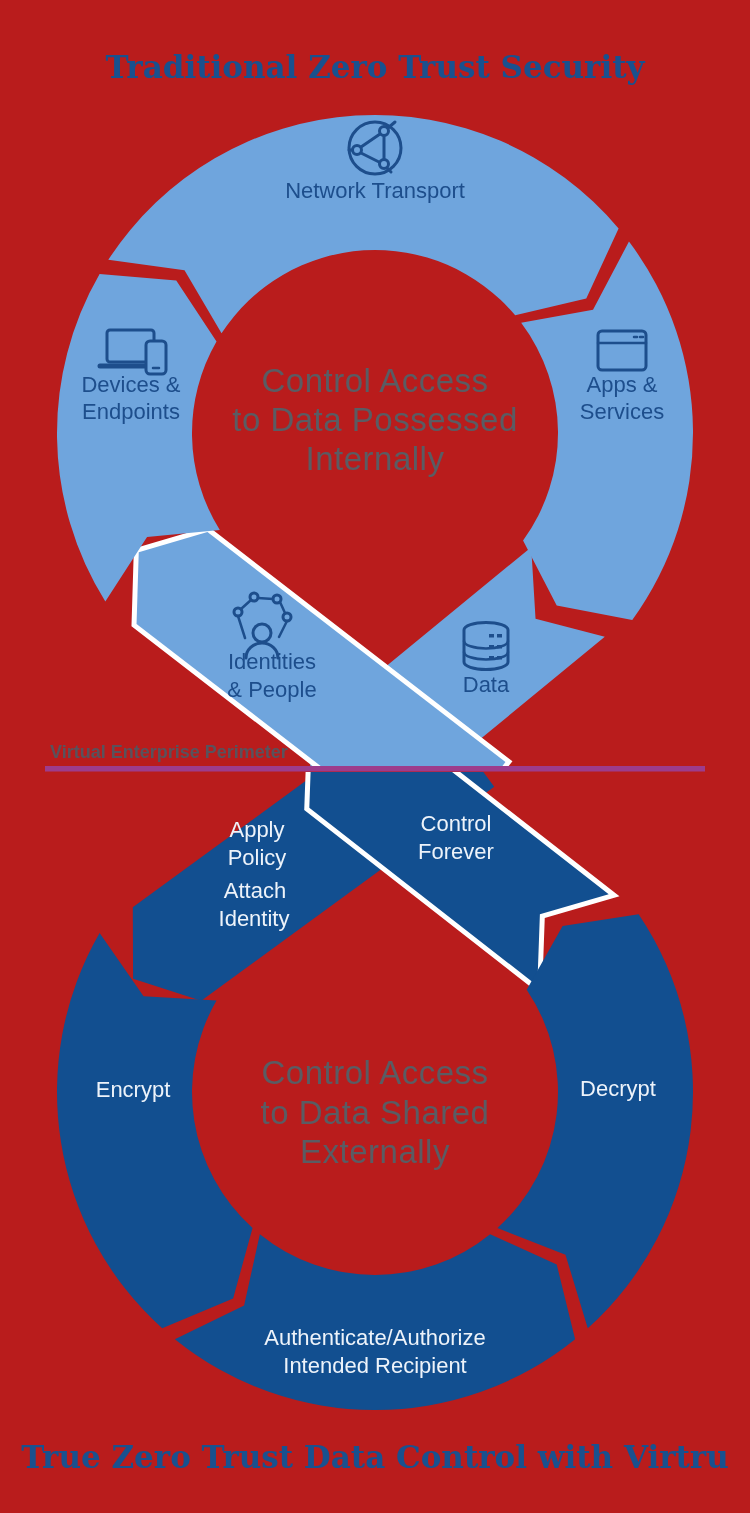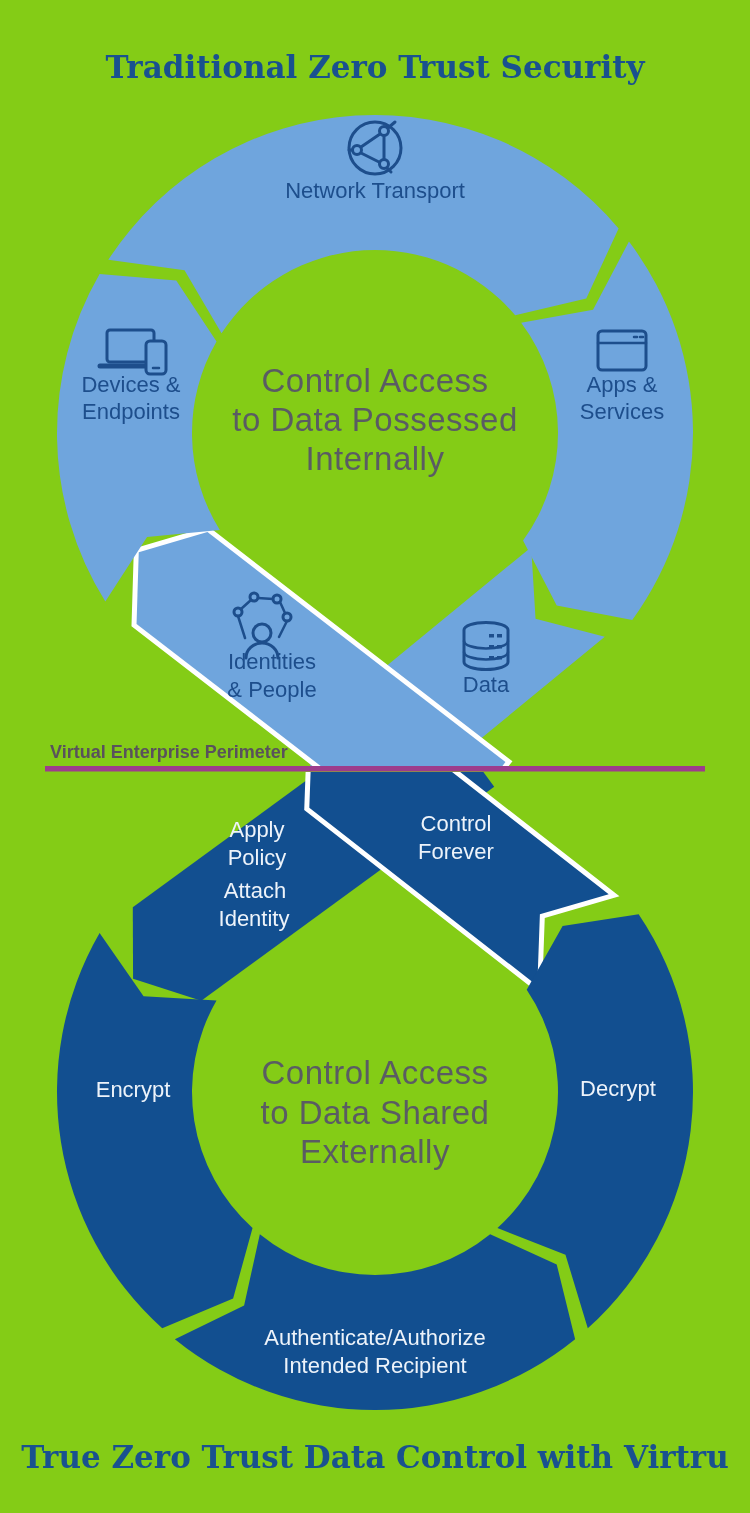--- a/index.html
+++ b/index.html
@@ -1,16 +1,16 @@
 <!DOCTYPE html>
 <html style="--light-blue: #6FA5DD; --dark-blue: #124F90; --label-blue: #1D4E8C; --label-light: #EDF3FA; --center-gray: #5A5C63; --magenta: #9D3C8C; --title-blue: #19518F; --perimeter-text: #59525C;"><head>
 <meta charset="utf-8">
 <style>
   html,body{margin:0;padding:0;background:#ffffff;}
-  .stage{position:relative;width:750px;height:1513px;background:#84cc16;overflow:hidden;
+  .stage{position:relative;width:750px;height:1513px;background:#b91c1c;overflow:hidden;
          font-family:"Liberation Sans", sans-serif;}
   svg{display:block;}
   text{font-family:"Liberation Sans", sans-serif;}
   .title{font-family:"DejaVu Serif", serif;font-weight:bold;font-size:31px;fill:var(--title-blue);}
   .ring-label{font-size:22px;fill:var(--label-blue);}
   .ring-label-dark{font-size:22px;fill:var(--label-light);}
   .center-text{font-size:33px;fill:var(--center-gray);letter-spacing:0.5px;}
   .perim-label{font-size:18px;font-weight:bold;fill:var(--perimeter-text);}
   .lb{fill:var(--light-blue);}
   .db{fill:var(--dark-blue);}

